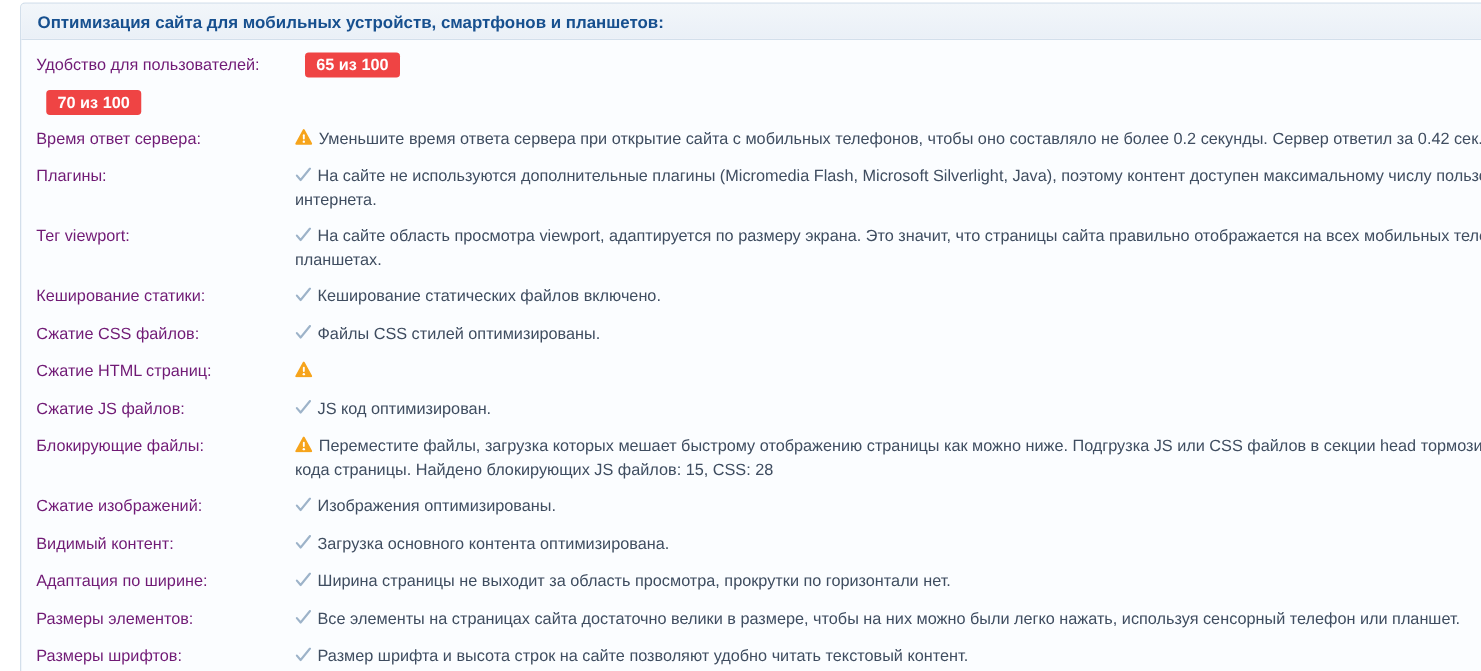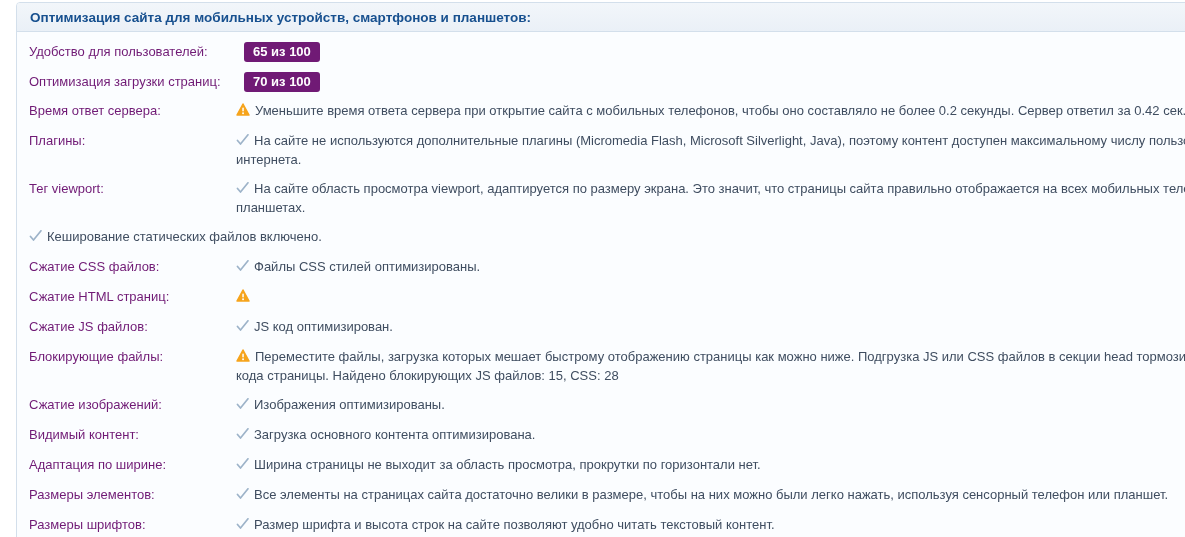--- a/index.html
+++ b/index.html
@@ -49,21 +49,21 @@
     color: #701a75;
     line-height: 18px;
   }
   .cell-content {
     flex: 1 1 auto;
     min-width: 0;
     line-height: 18px;
   }
   .badge {
     display: inline-block;
-    background: #701a75;
+    background: #ef4444;
     color: #ffffff;
     font-weight: bold;
     font-size: 13px;
     padding: 2px 9px 3px 9px;
     border-radius: 3px;
     margin-left: 8px;
     line-height: 15px;
   }
   .line1 {
     white-space: nowrap;
@@ -87,21 +87,20 @@
   <div class="panel-body">
 
     <div class="row score-row">
       <div class="cell-label">Удобство для пользователей:</div>
       <div class="cell-content">
         <span class="badge">65 из 100</span>
       </div>
     </div>
 
     <div class="row score-row">
-      <div class="cell-label">Оптимизация загрузки страниц:</div>
       <div class="cell-content">
         <span class="badge">70 из 100</span>
       </div>
     </div>
 
     <div class="row">
       <div class="cell-label">Время ответ сервера:</div>
       <div class="cell-content">
         <div class="line1"><span class="icon"><svg width="14" height="13" viewBox="0 0 14 13">
                 <path d="M7 1 L13 12 L1 12 Z" fill="#f6a41c" stroke="#f6a41c" stroke-width="1.5" stroke-linejoin="round"></path>
@@ -126,20 +125,21 @@
       <div class="cell-label">Тег viewport:</div>
       <div class="cell-content">
         <div class="line1"><span class="icon"><svg width="13" height="12" viewBox="0 0 13 12">
                 <path d="M1.5 6.5 L4.5 10 L12 0.8" fill="none" stroke="#9db3c9" stroke-width="1.7" stroke-linecap="round" stroke-linejoin="round"></path>
               </svg></span><span>На сайте область просмотра viewport, адаптируется по размеру экрана. Это значит, что страницы сайта правильно отображается на всех мобильных телефонах и</span></div>
         <div class="line2">планшетах.</div>
       </div>
     </div>
 
     <div class="row">
+      <div class="cell-label">Кеширование статики:</div>
       <div class="cell-content">
         <div class="line1"><span class="icon"><svg width="13" height="12" viewBox="0 0 13 12">
                 <path d="M1.5 6.5 L4.5 10 L12 0.8" fill="none" stroke="#9db3c9" stroke-width="1.7" stroke-linecap="round" stroke-linejoin="round"></path>
               </svg></span><span>Кеширование статических файлов включено.</span></div>
         <div class="line2"></div>
       </div>
     </div>
 
     <div class="row">
       <div class="cell-label">Сжатие CSS файлов:</div>

